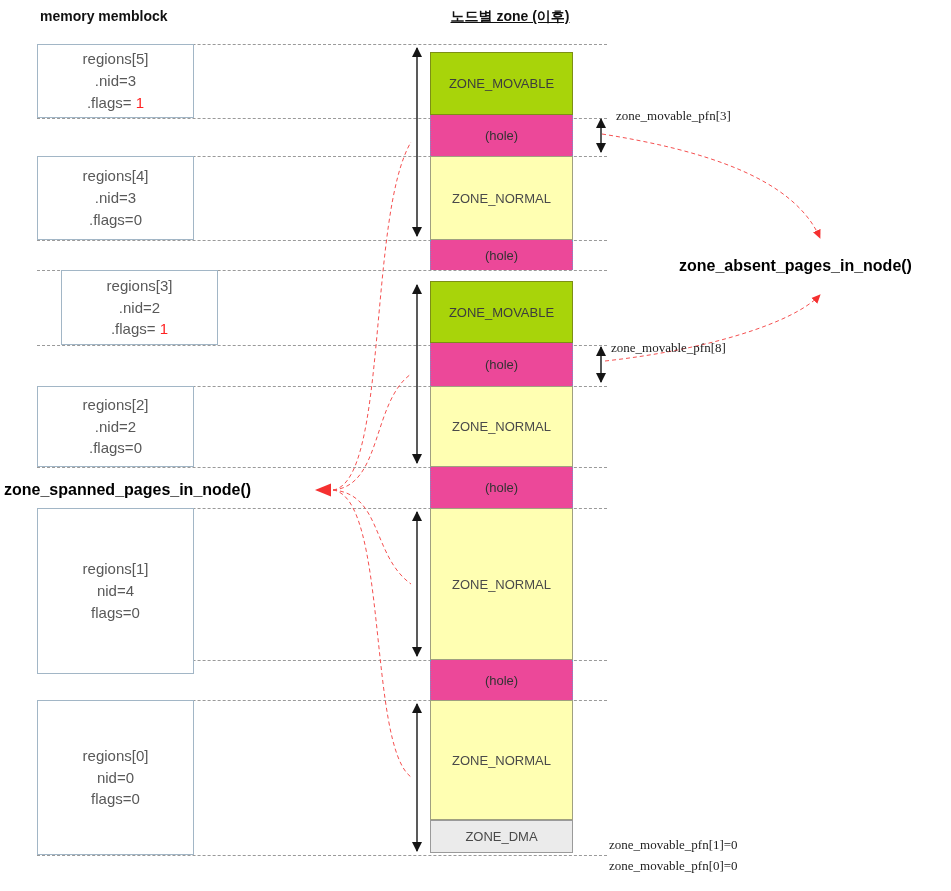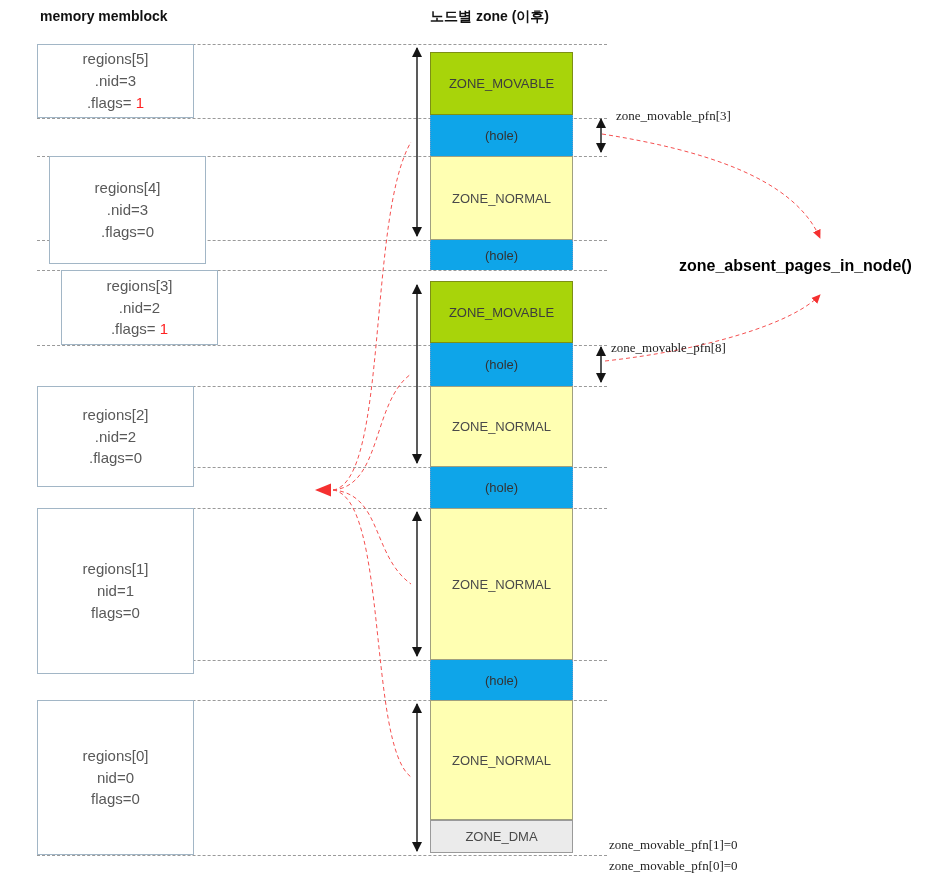--- a/index.html
+++ b/index.html
@@ -1,37 +1,37 @@
 <!DOCTYPE html>
 <html style="--zone-movable: #a8d40a; --zone-normal: #ffffb2; --zone-dma: #ebebeb; --accent-red: #ff2222;"><head>
 <meta charset="utf-8">
 <style>
   * { margin:0; padding:0; box-sizing:border-box; }
   html,body { background:#ffffff; }
   body { font-family:"Liberation Sans", sans-serif; }
   #canvas { position:relative; width:951px; height:891px; background:#fff; overflow:hidden;border-radius:30px; }
 
   .hdr { position:absolute; font-size:14px; font-weight:bold; color:#111; white-space:nowrap; }
-  .hdr-zones { width:160px; text-align:left; }
+  .hdr-zones { width:160px; text-align:center;text-decoration:underline; }
 
   .dashline { position:absolute; left:37px; width:570px; height:0; border-top:1px dashed #9a9a9a; }
 
   .region { position:absolute; left:37px; width:157px; background:#fff;
             border:1px solid #a2b6c6; display:flex; flex-direction:column;
             justify-content:center; align-items:center; text-align:center;
             font-size:15px; color:#595959; line-height:1.45; }
   .red { color:var(--accent-red,#ff2222); }
 
   .zone { position:absolute; left:430px; width:143px; display:flex;
           align-items:center; justify-content:center; font-size:13px;
           color:#4a4a4a; text-align:center; }
   .zone-movable { background:var(--zone-movable,#a8d40a); border:1px solid #7d8f15; color:#3d3d3d; }
   .zone-normal  { background:var(--zone-normal,#ffffb2);  border:1px solid #a0a080; }
   .zone-dma     { background:var(--zone-dma,#ebebeb);     border:1px solid #9a9a9a; }
-  .zone-hole    { background:#0ea5e9; border-left:1px dotted #6f9ac8; border-right:1px dotted #6f9ac8; color:#333; }
+  .zone-hole    { background:#ec4899; border-left:1px dotted #6f9ac8; border-right:1px dotted #6f9ac8; color:#333; }
 
   .overlay { position:absolute; left:0; top:0; pointer-events:none; }
   .barrow { stroke:#151515; stroke-width:1.4; }
   .rcurve { stroke:#f55050; stroke-width:1; fill:none; stroke-dasharray:4 3; }
 
   .ann { position:absolute; white-space:nowrap; }
   .mono { font-family:Liberation Serif, serif; font-size:13px; color:#1d1d1d; }
   .fn-label { font-size:16px; font-weight:bold; color:#000; }
 </style>
 </head>
@@ -53,38 +53,38 @@
   <div class="dashline" style="top:508px"></div>
   <div class="dashline" style="top:660px"></div>
   <div class="dashline" style="top:700px"></div>
   <div class="dashline" style="top:855px"></div>
 
   <div class="region" style="top:44px; height:74px;">
     <div>regions[5]</div>
     <div>.nid=3</div>
     <div><span>.flags= </span><span class="red">1</span></div>
   </div>
-  <div class="region" style="top:156px; height:108px;margin-left:12px;">
+  <div class="region" style="top:156px; height:84px;">
     <div>regions[4]</div>
     <div>.nid=3</div>
     <div><span>.flags=0</span><span class="red"></span></div>
   </div>
   <div class="region" style="top:270px; height:75px;margin-left:24px;">
     <div>regions[3]</div>
     <div>.nid=2</div>
     <div><span>.flags= </span><span class="red">1</span></div>
   </div>
-  <div class="region" style="top:386px; height:101px;">
+  <div class="region" style="top:386px; height:81px;">
     <div>regions[2]</div>
     <div>.nid=2</div>
     <div><span>.flags=0</span><span class="red"></span></div>
   </div>
   <div class="region" style="top:508px; height:166px;">
     <div>regions[1]</div>
-    <div>nid=1</div>
+    <div>nid=4</div>
     <div><span>flags=0</span><span class="red"></span></div>
   </div>
   <div class="region" style="top:700px; height:155px;">
     <div>regions[0]</div>
     <div>nid=0</div>
     <div><span>flags=0</span><span class="red"></span></div>
   </div>
 
   <div class="zone zone-movable" style="top:52px;  height:63px;">ZONE_MOVABLE</div>
   <div class="zone zone-hole" style="top:115px; height:41px;">(hole)</div>
@@ -120,19 +120,20 @@
     <path class="rcurve" d="M333,490 C388,482 368,215 411,142"></path>
     <path class="rcurve" d="M333,490 C382,486 372,402 411,374"></path>
     <path class="rcurve" d="M333,490 C382,494 372,556 411,584"></path>
     <path class="rcurve" d="M333,490 C388,498 368,745 411,777"></path>
     <polygon points="315,490 331,483.5 331,496.5" fill="#f53030"></polygon>
 
     <path class="rcurve" d="M602,134 C703,150 794,178 820,238" marker-end="url(#ar)"></path>
     <path class="rcurve" d="M605,361 C705,350 792,324 820,295" marker-end="url(#ar)"></path>
   </svg>
 
+  <div class="ann fn-label" style="left:4px;  top:481px;">zone_spanned_pages_in_node()</div>
   <div class="ann fn-label" style="left:679px; top:257px;">zone_absent_pages_in_node()</div>
   <div class="ann mono" style="left:616px; top:108px;">zone_movable_pfn[3]</div>
   <div class="ann mono" style="left:611px; top:340px;">zone_movable_pfn[8]</div>
   <div class="ann mono" style="left:609px; top:837px;">zone_movable_pfn[1]=0</div>
   <div class="ann mono" style="left:609px; top:858px;">zone_movable_pfn[0]=0</div>
 
 </div>
 
 </body></html>

